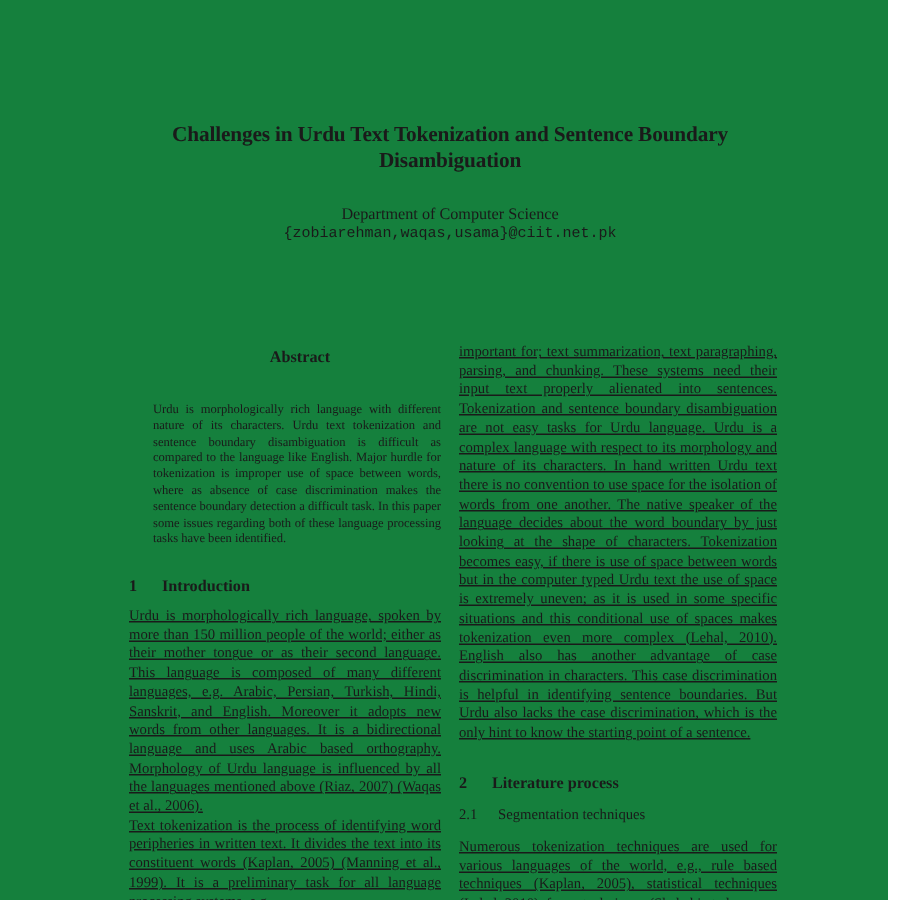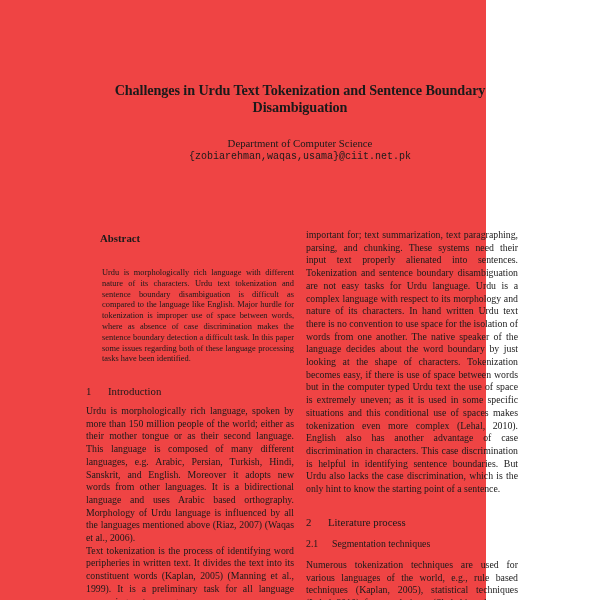--- a/index.html
+++ b/index.html
@@ -1,33 +1,33 @@
 <!DOCTYPE html>
 <html><head>
 <meta charset="utf-8">
 <style>
   html, body { margin: 0; padding: 0; background: #ffffff; }
   body { width: 600px; height: 600px; overflow: hidden; position: relative;
          font-family: "Liberation Serif", "DejaVu Serif", serif; color: #1a1a1a; }
-  .page { position: absolute; left: 0; top: 0; width: 486px; height: 600px; background: #ef4444; }
+  .page { position: absolute; left: 0; top: 0; width: 592px; height: 600px; background: #15803d; }
   .title { position: absolute; left: 80px; top: 82px; width: 440px; text-align: center;
            font-weight: bold; font-size: 14.2px; line-height: 17px; letter-spacing: -0.1px; }
   .authors { position: absolute; left: 80px; top: 137px; width: 440px; text-align: center;
              font-size: 10.8px; line-height: 13.4px; }
   .authors .names { font-weight: bold; }
   .authors .email { font-family: "Liberation Mono", "DejaVu Sans Mono", monospace; font-size: 10px; }
-  .abstract-head { position: absolute; left: 100px; top: 232px; width: 200px; 
+  .abstract-head { position: absolute; left: 100px; top: 232px; width: 200px; text-align: center;
                    font-weight: bold; font-size: 10.8px; }
   .abstract-body { position: absolute; left: 102px; top: 268px; width: 192px;
                    font-size: 8.4px; line-height: 10.8px; text-align: justify; }
-  .col { position: absolute; font-size: 9.8px; line-height: 12.7px; text-align: justify; }
+  .col { position: absolute; font-size: 9.8px; line-height: 12.7px; text-align: justify; text-decoration: underline; }
   .col p { margin: 0; }
   .left-col { left: 86px; top: 405px; width: 208px; }
   .right-col { left: 306px; top: 229px; width: 212px; }
-  .sec-head { position: absolute; font-weight: normal; font-size: 10.8px; }
+  .sec-head { position: absolute; font-weight: bold; font-size: 10.8px; }
   .sec-head .num { display: inline-block; width: 22px; }
   .subsec-head { position: absolute; font-weight: normal; font-size: 9.8px; }
   .subsec-head .num { display: inline-block; width: 26px; }
 </style>
 </head>
 <body>
 
 <div class="page">
   <div class="title">Challenges in Urdu Text Tokenization and Sentence Boundary Disambiguation</div>
 

